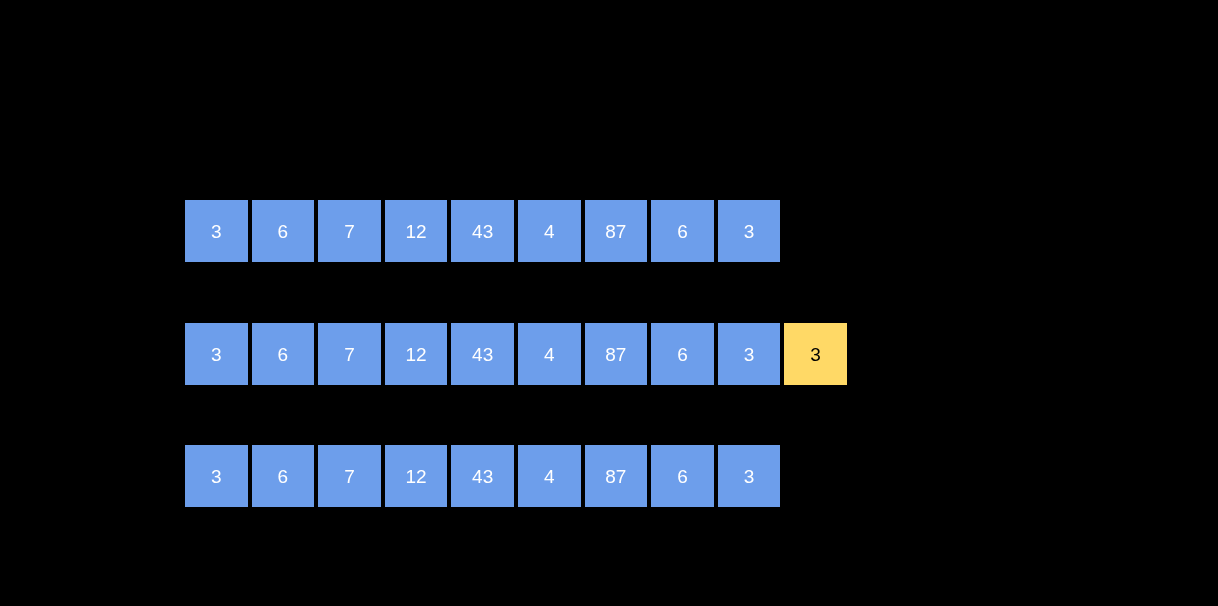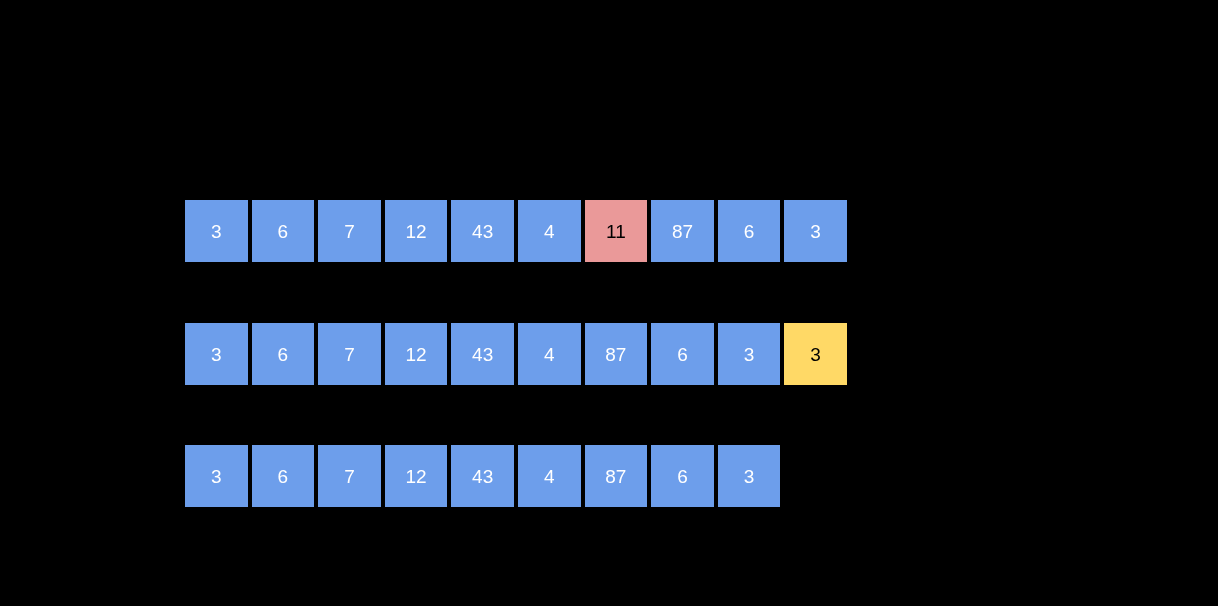--- a/index.html
+++ b/index.html
@@ -42,21 +42,20 @@
 <body style="background-color: rgb(0, 0, 0);">
 
 <div class="canvas">
   <div class="array-row row-0">
       <div class="cell" style="background-color: rgb(109, 158, 235); border-color: rgb(0, 0, 0); color: rgb(255, 255, 255);">3</div>
       <div class="cell" style="background-color: rgb(109, 158, 235); border-color: rgb(0, 0, 0); color: rgb(255, 255, 255);">6</div>
       <div class="cell" style="background-color: rgb(109, 158, 235); border-color: rgb(0, 0, 0); color: rgb(255, 255, 255);">7</div>
       <div class="cell" style="background-color: rgb(109, 158, 235); border-color: rgb(0, 0, 0); color: rgb(255, 255, 255);">12</div>
       <div class="cell" style="background-color: rgb(109, 158, 235); border-color: rgb(0, 0, 0); color: rgb(255, 255, 255);">43</div>
       <div class="cell" style="background-color: rgb(109, 158, 235); border-color: rgb(0, 0, 0); color: rgb(255, 255, 255);">4</div>
-      <div class="cell" style="background-color: rgb(234, 153, 153); border-color: rgb(0, 0, 0); color: rgb(0, 0, 0);">11</div>
       <div class="cell" style="background-color: rgb(109, 158, 235); border-color: rgb(0, 0, 0); color: rgb(255, 255, 255);">87</div>
       <div class="cell" style="background-color: rgb(109, 158, 235); border-color: rgb(0, 0, 0); color: rgb(255, 255, 255);">6</div>
       <div class="cell" style="background-color: rgb(109, 158, 235); border-color: rgb(0, 0, 0); color: rgb(255, 255, 255);">3</div>
     </div>
   <div class="array-row row-1">
       <div class="cell" style="background-color: rgb(109, 158, 235); border-color: rgb(0, 0, 0); color: rgb(255, 255, 255);">3</div>
       <div class="cell" style="background-color: rgb(109, 158, 235); border-color: rgb(0, 0, 0); color: rgb(255, 255, 255);">6</div>
       <div class="cell" style="background-color: rgb(109, 158, 235); border-color: rgb(0, 0, 0); color: rgb(255, 255, 255);">7</div>
       <div class="cell" style="background-color: rgb(109, 158, 235); border-color: rgb(0, 0, 0); color: rgb(255, 255, 255);">12</div>
       <div class="cell" style="background-color: rgb(109, 158, 235); border-color: rgb(0, 0, 0); color: rgb(255, 255, 255);">43</div>

